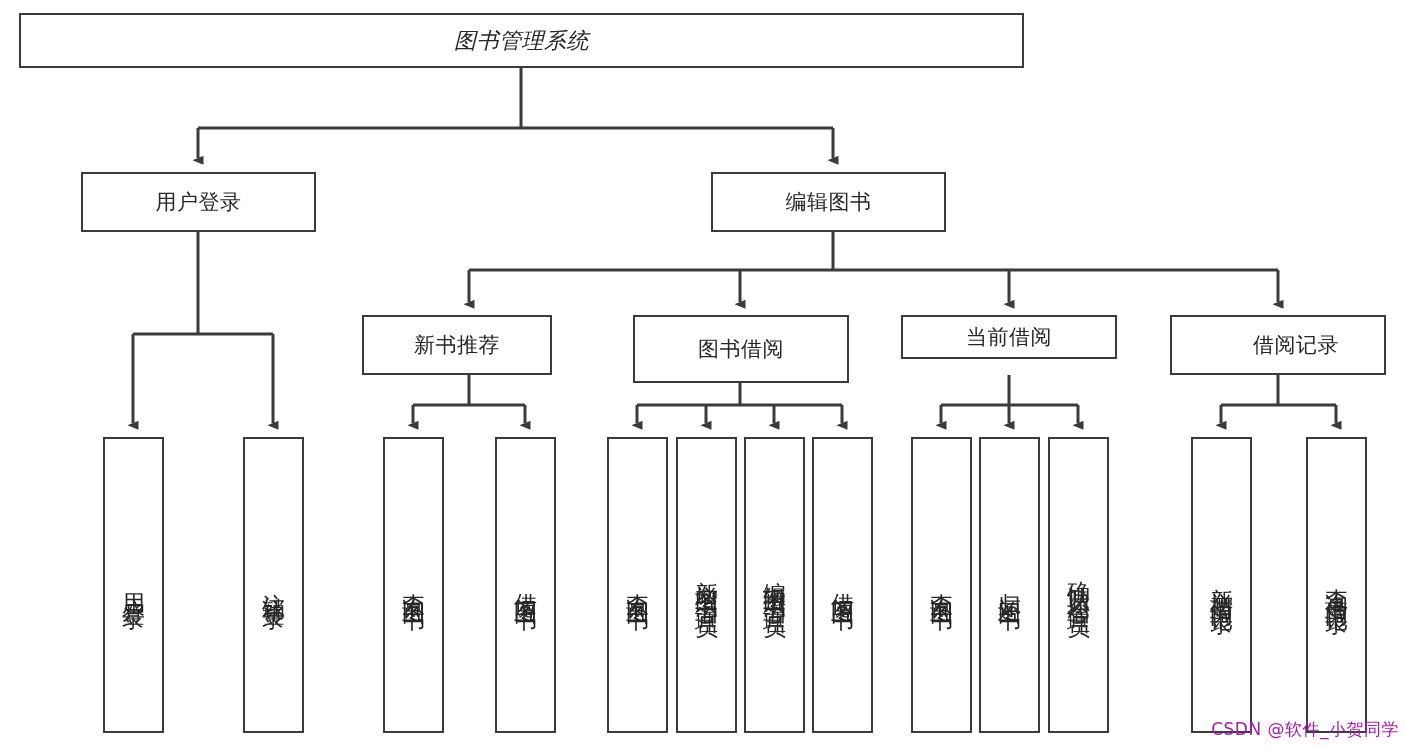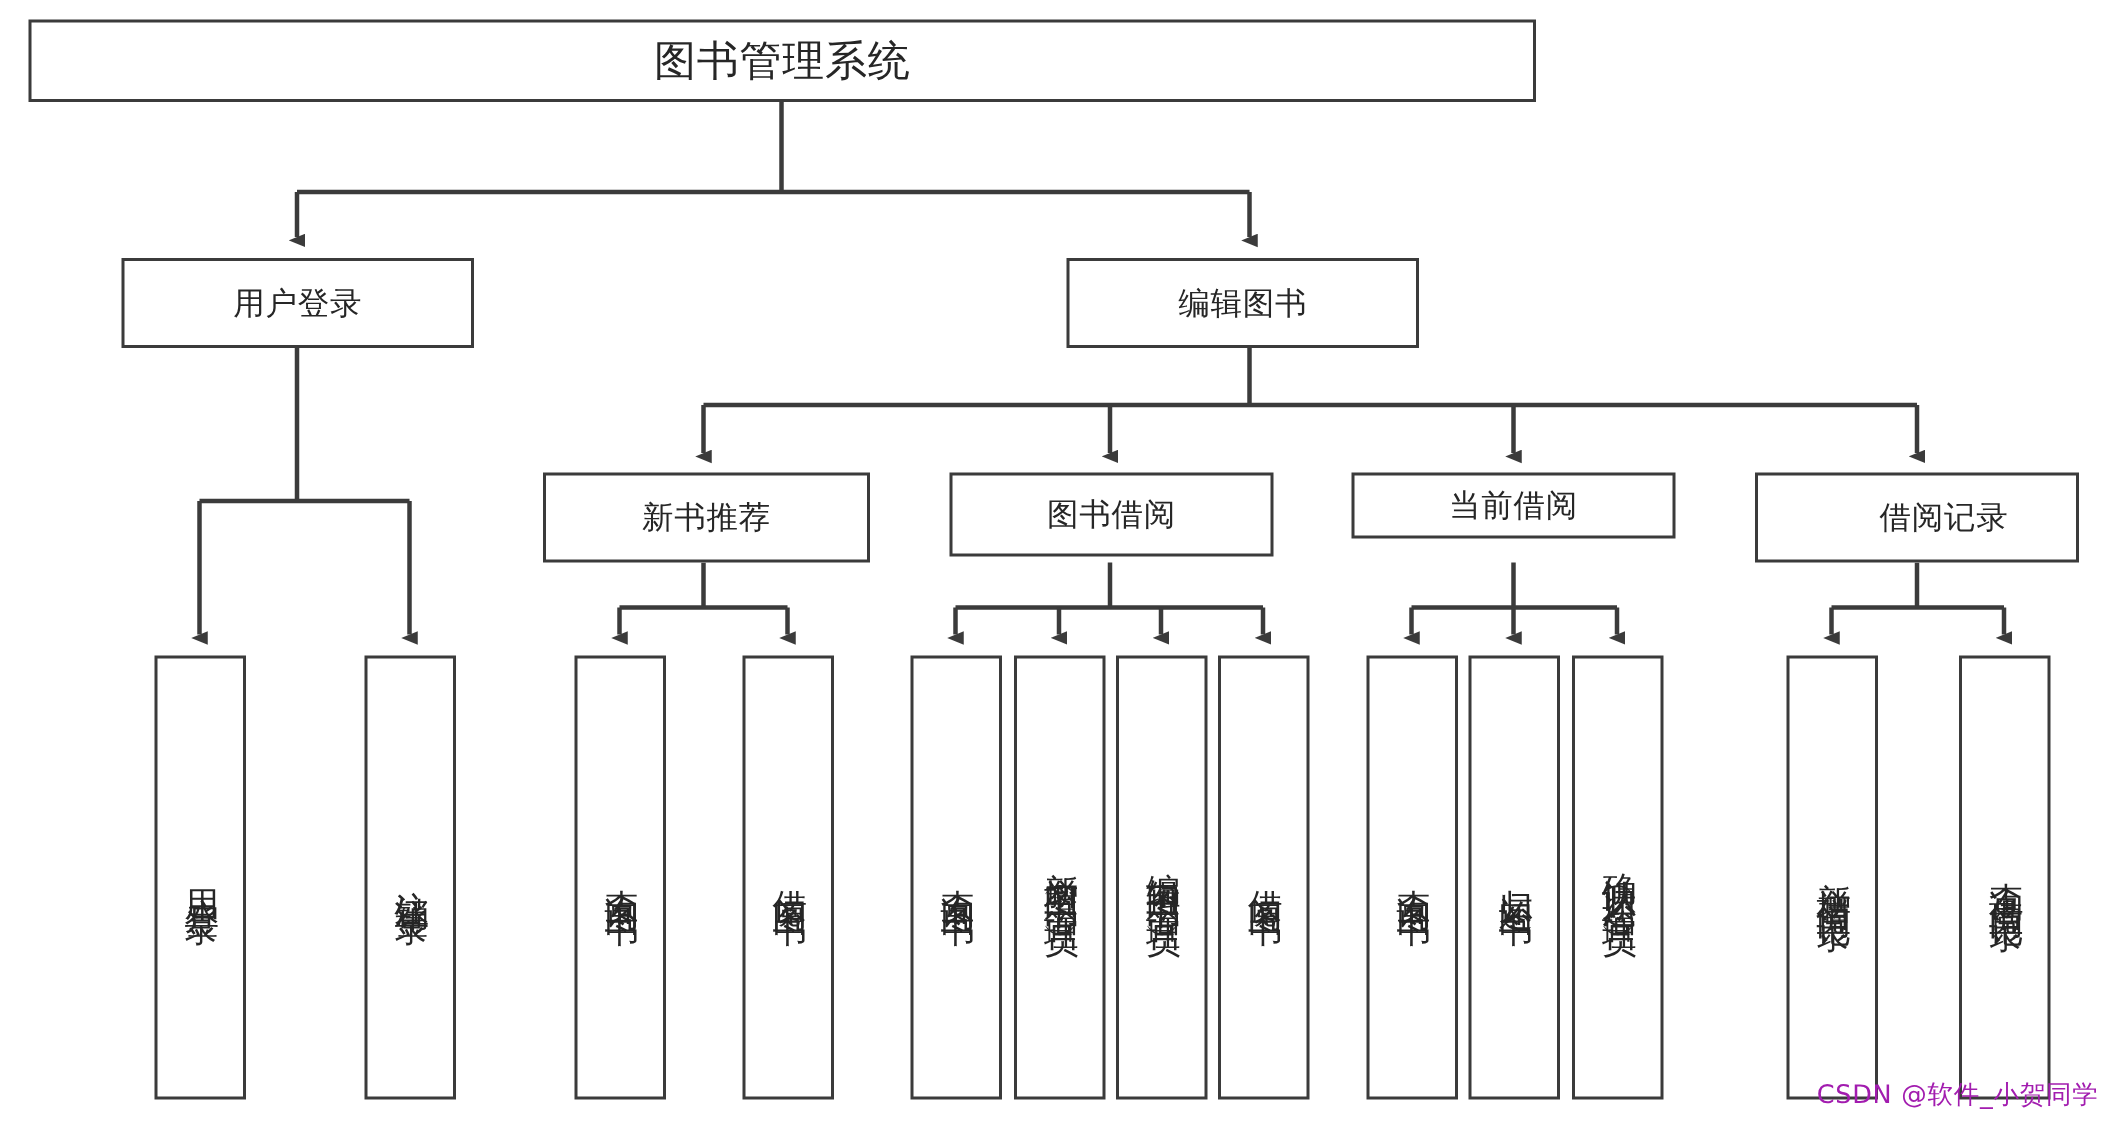--- a/index.html
+++ b/index.html
@@ -44,21 +44,22 @@
     line-height: 1.18;
     white-space: pre;
   }
   
   .node.horiz .label {
     writing-mode: horizontal-tb;
     font-size: 21px;
     letter-spacing: 0.5px;
   }
   .node.root .label {
-    font-size: 28px;
+    font-size: 22px;
+    font-style: italic;
   }
   
   .node.vert {
     align-items: center;
     justify-content: center;
   }
   .node.vert .label {
     writing-mode: vertical-rl;
     text-orientation: upright;
     font-size: 23px;
@@ -137,24 +138,24 @@
     <span class="label">图书管理系统</span>
   </div>
 
   <div class="node horiz" style="left:81px; top:172px; width:235px; height:60px;">
     <span class="label">用户登录</span>
   </div>
   <div class="node horiz" style="left:711px; top:172px; width:235px; height:60px;">
     <span class="label">编辑图书</span>
   </div>
 
-  <div class="node horiz" style="left:362px; top:315px; width:218px; height:60px;">
+  <div class="node horiz" style="left:362px; top:315px; width:190px; height:60px;">
     <span class="label">新书推荐</span>
   </div>
-  <div class="node horiz" style="left:633px; top:315px; width:216px; height:56px;">
+  <div class="node horiz" style="left:633px; top:315px; width:216px; height:68px;">
     <span class="label">图书借阅</span>
   </div>
   <div class="node horiz" style="left:901px; top:315px; width:216px; height:44px;">
     <span class="label">当前借阅</span>
   </div>
   <div class="node horiz" style="left:1170px; top:315px; width:216px; height:60px;padding-left:36px;">
     <span class="label">借阅记录</span>
   </div>
 
   <div class="node vert" style="left:103px; top:437px; width:61px; height:296px;">

